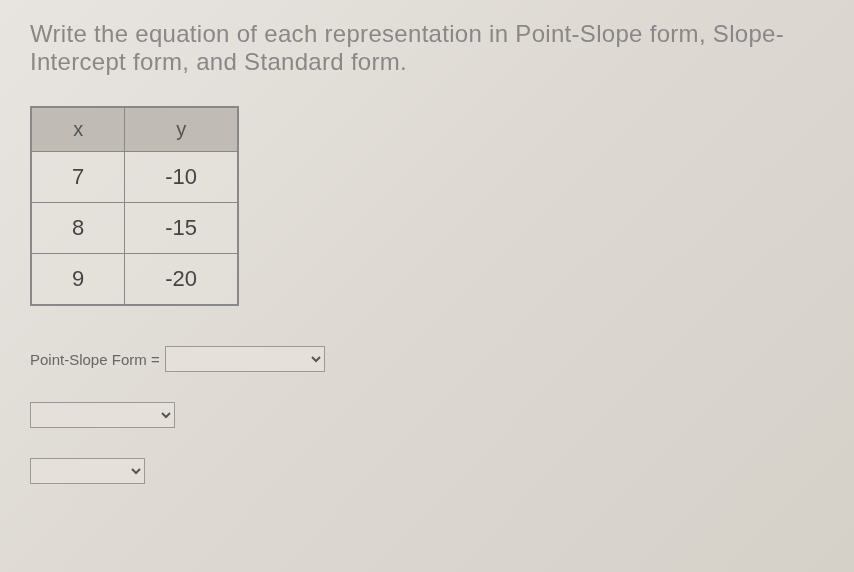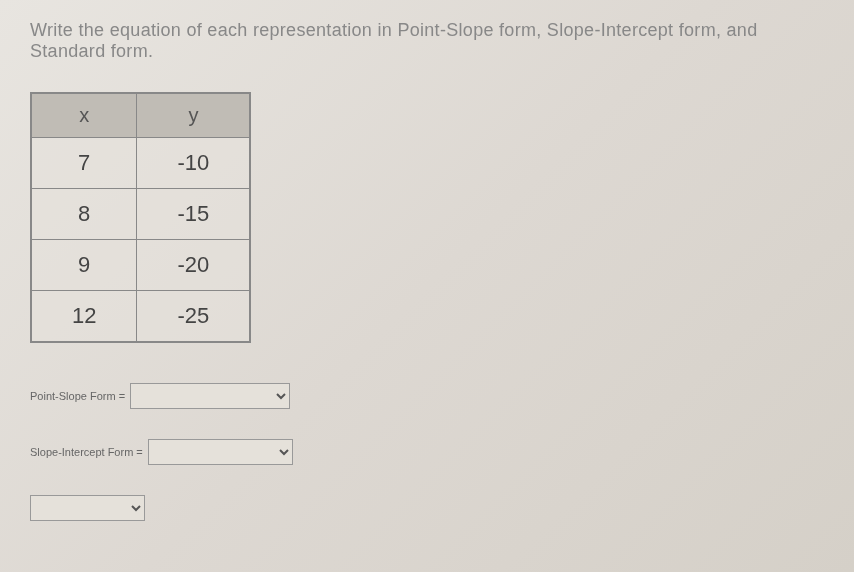--- a/index.html
+++ b/index.html
@@ -10,21 +10,21 @@
     body {
       width: 854px;
       height: 572px;
       background: linear-gradient(135deg, #e8e5e0 0%, #ddd8d2 50%, #d5d0c8 100%);
       font-family: Arial, sans-serif;
       color: #555;
       padding: 20px 30px;
       position: relative;
     }
     .instruction {
-      font-size: 18px;
+      font-size: 24px;
       color: #888;
       margin-bottom: 30px;
       letter-spacing: 0.3px;
     }
     .data-table {
       border-collapse: collapse;
       border: 2px solid #888;
       margin-bottom: 40px;
     }
     .data-table th {
@@ -43,21 +43,21 @@
       color: #444;
       text-align: center;
       background-color: rgba(230, 226, 220, 0.5);
     }
     .form-row {
       margin-bottom: 30px;
       display: flex;
       align-items: center;
     }
     .form-label {
-      font-size: 11px;
+      font-size: 15px;
       color: #666;
       margin-right: 5px;
       text-align: center;
     }
     .form-select {
       border: 1px solid #999;
       background-color: #e5e1da;
       height: 26px;
       font-size: 14px;
       color: #555;
@@ -91,36 +91,31 @@
       <td>-10</td>
     </tr>
     <tr>
       <td>8</td>
       <td>-15</td>
     </tr>
     <tr>
       <td>9</td>
       <td>-20</td>
     </tr>
-    <tr>
-      <td>12</td>
-      <td>-25</td>
-    </tr>
   </tbody>
 </table>
 
 <div class="form-row">
   <span class="form-label">Point-Slope Form =</span>
   <select class="form-select select-point-slope">
     <option></option>
   </select>
 </div>
 
 <div class="form-row">
-  <span class="form-label">Slope-Intercept Form =</span>
   <select class="form-select select-slope-intercept">
     <option></option>
   </select>
 </div>
 
 <div class="form-row">
   <select class="form-select select-standard">
     <option></option>
   </select>
 </div>

